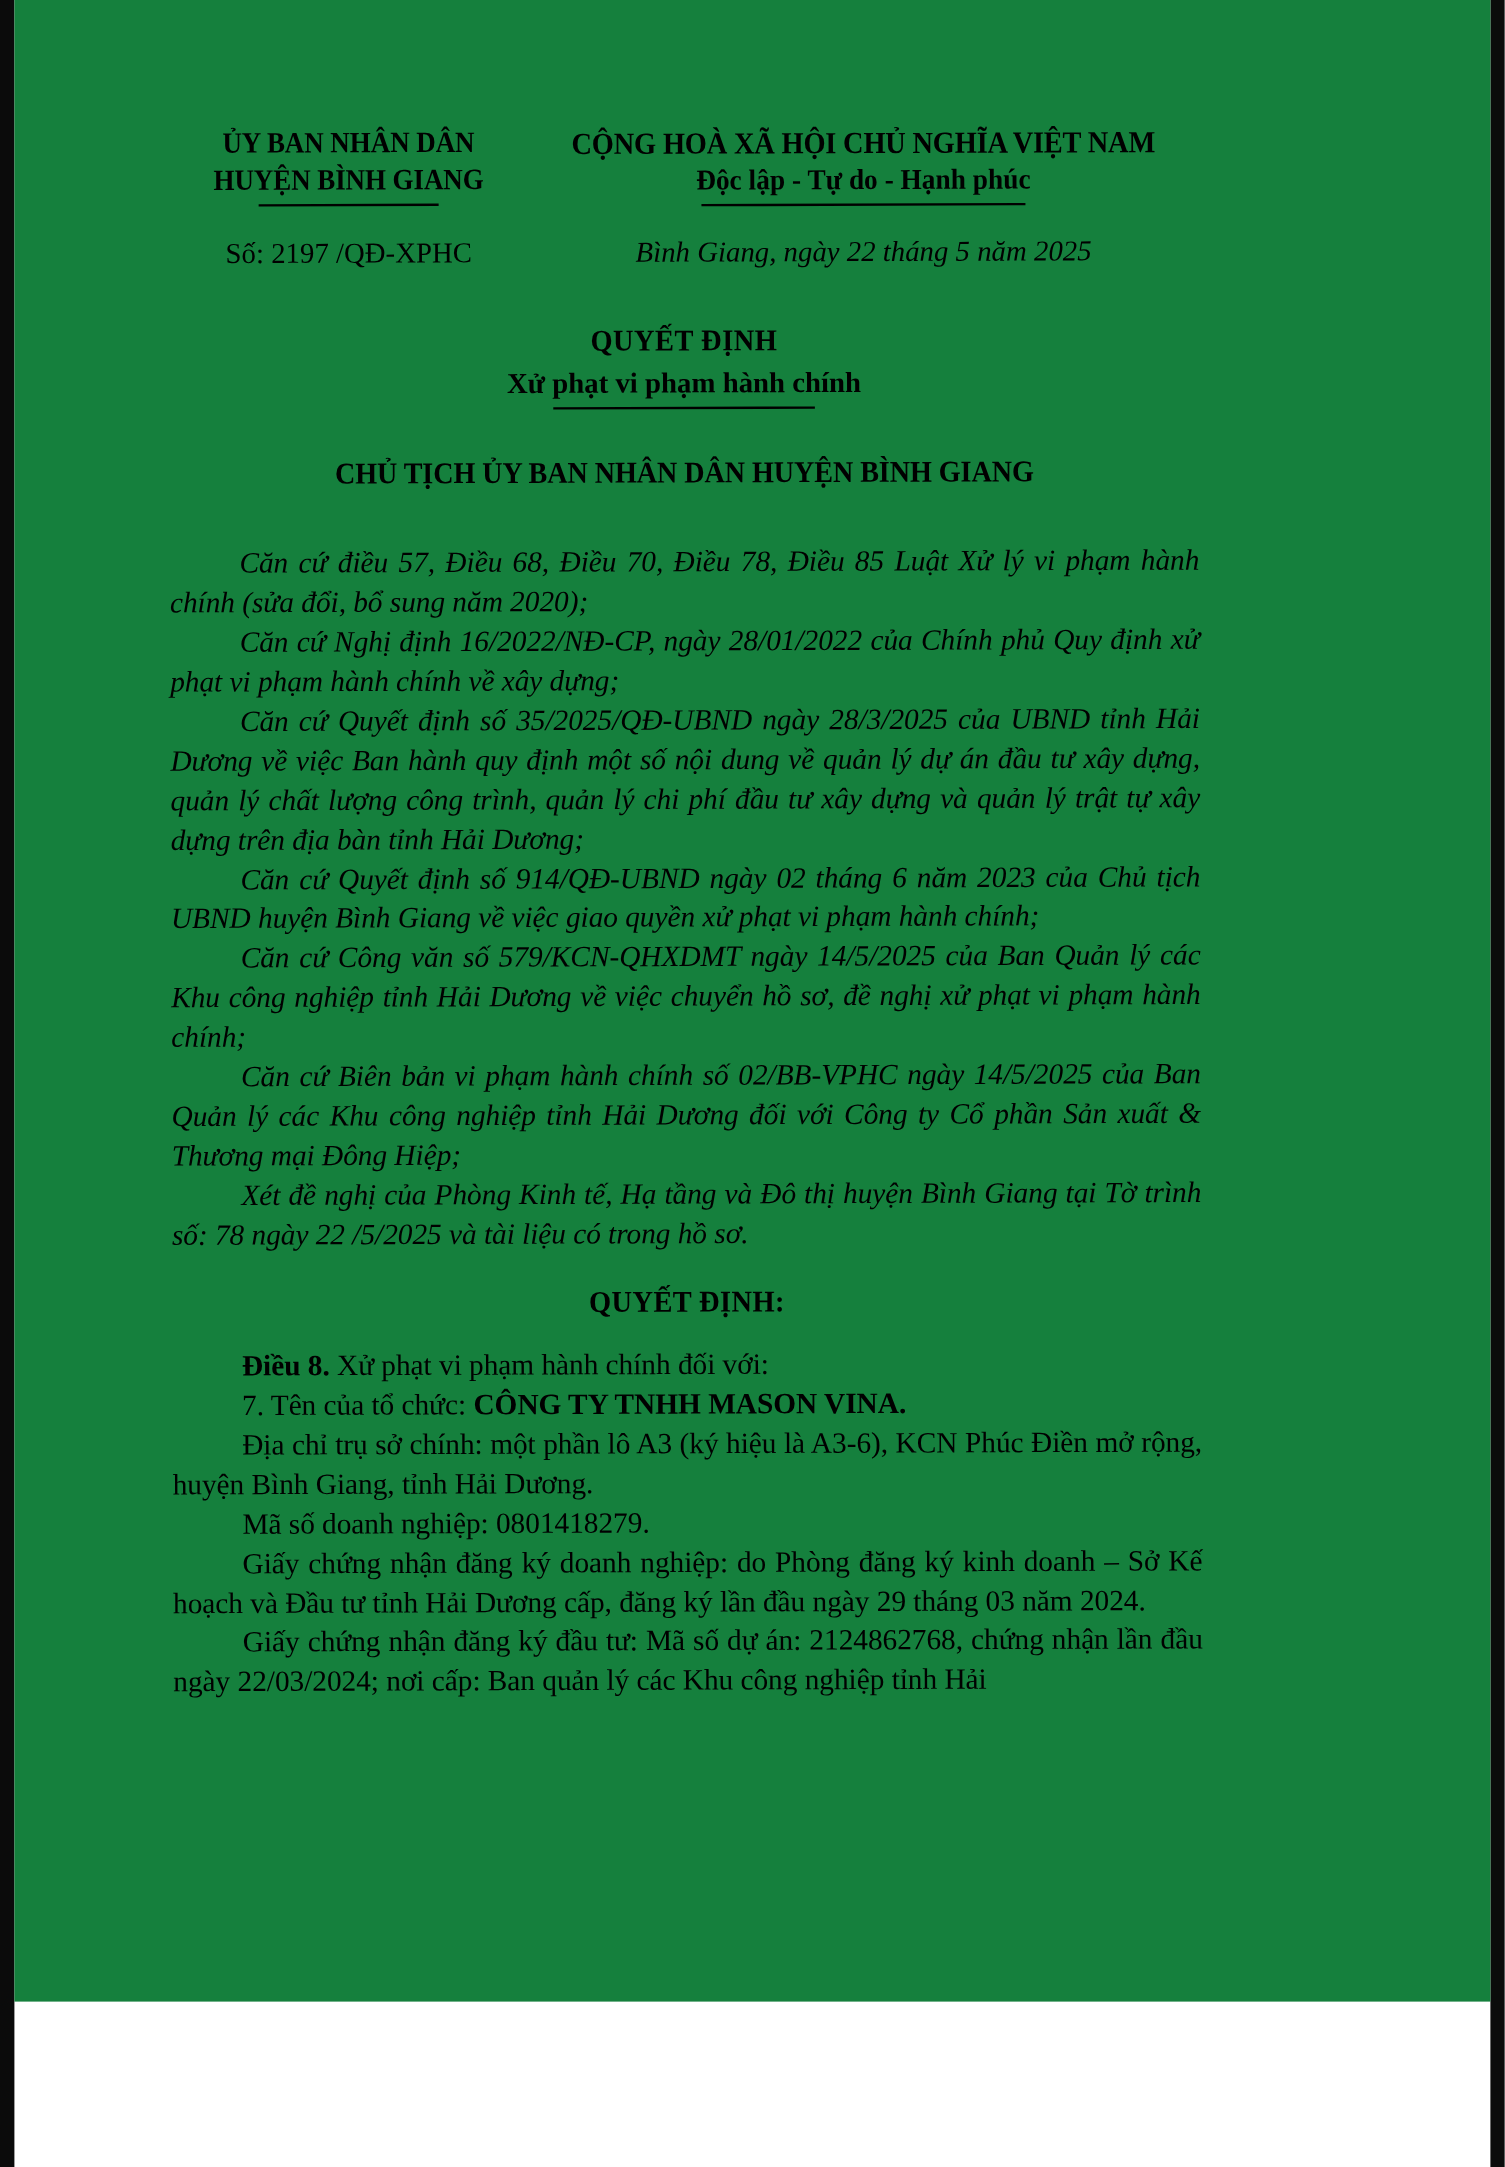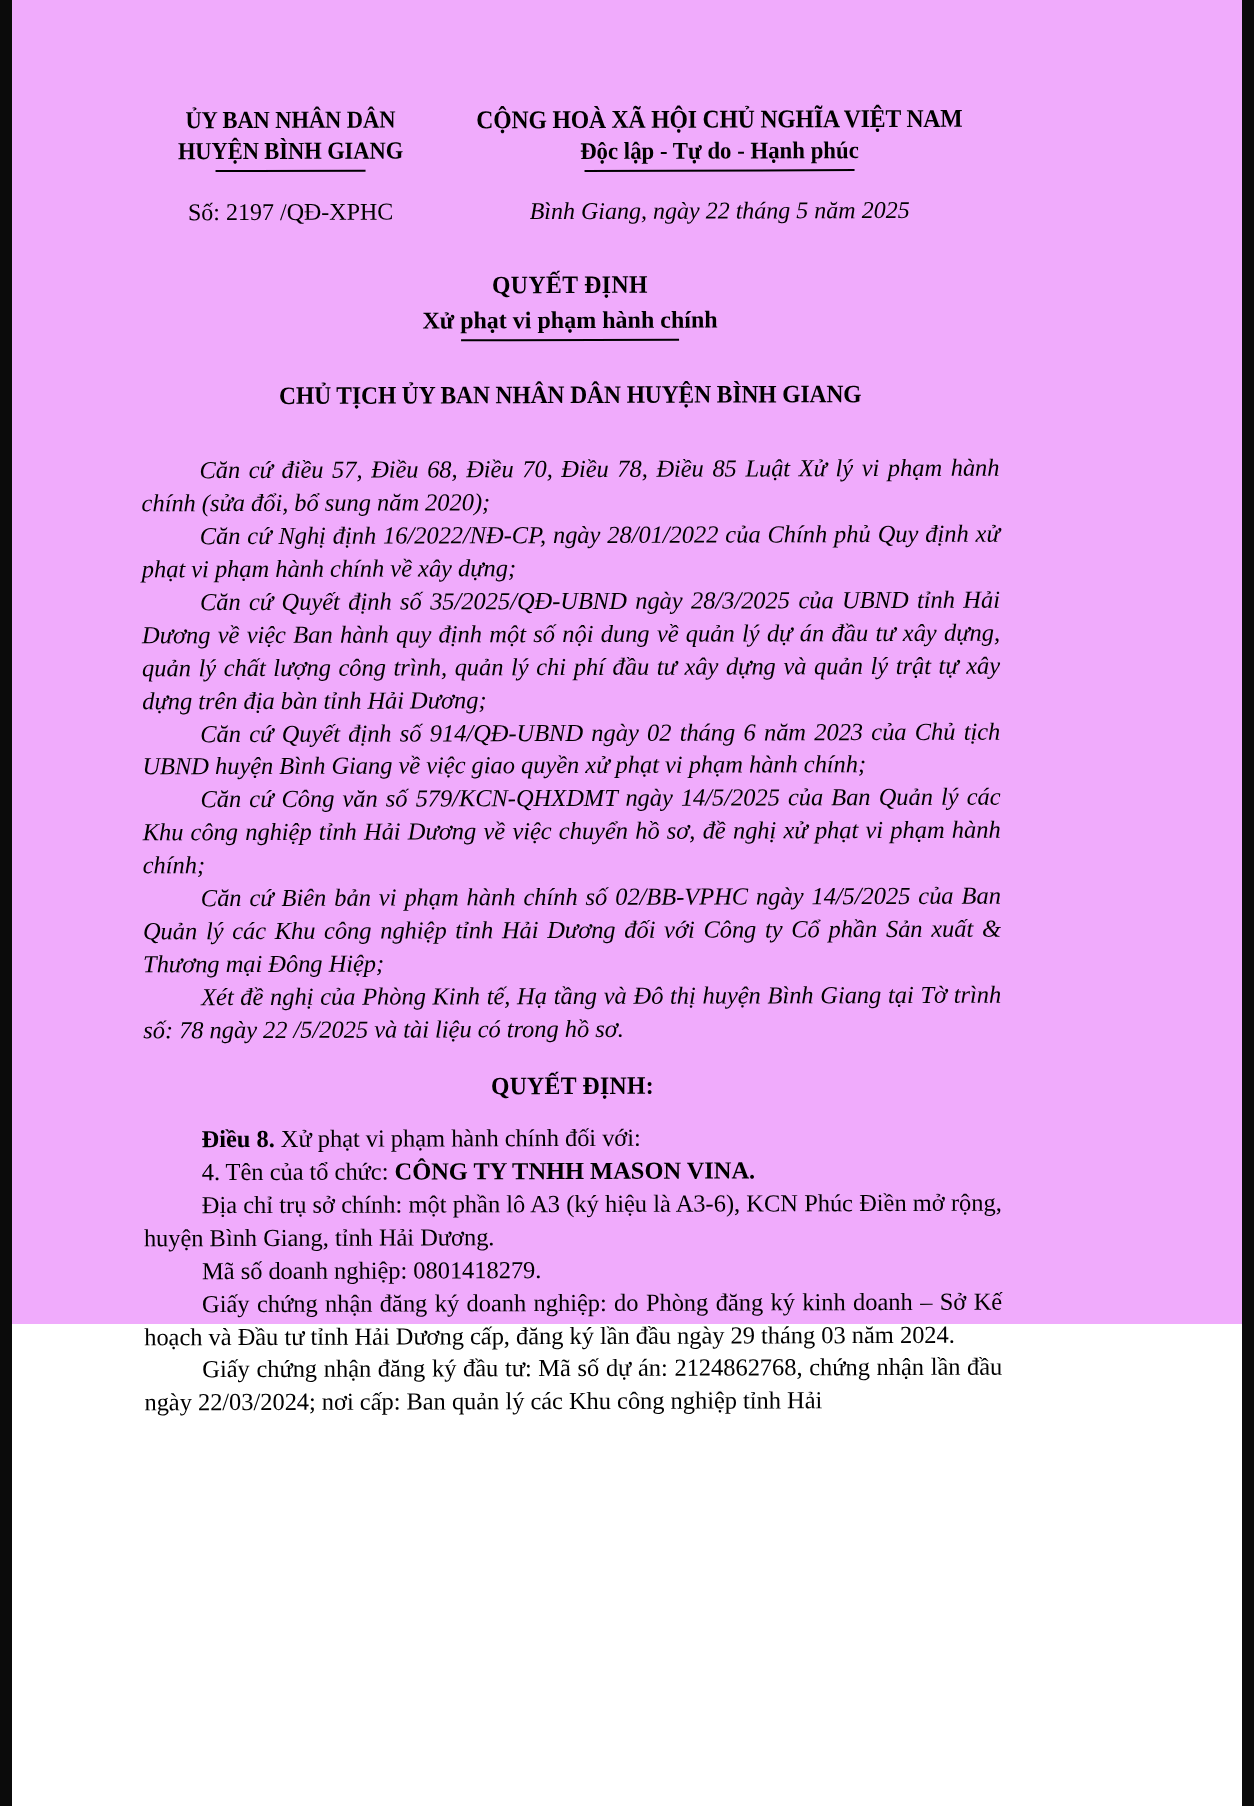--- a/index.html
+++ b/index.html
@@ -26,22 +26,22 @@
     background: #0b0b0b;
   }
   .page-edge-left { left: 0; }
   .page-edge-right { right: 0; }
 
   .sheet {
     position: absolute;
     left: 12px;
     top: 0;
     width: 1230px;
-    height: 1324px;
-    background: #f0abfc;
+    height: 1668px;
+    background: #15803d;
   }
 
   .content {
     position: absolute;
     left: 128px;
     top: 0;
     width: 858px;
     
     transform: rotate(-0.18deg);
     transform-origin: 50% 0;
@@ -231,21 +231,21 @@
       <p class="basis">Căn cứ Quyết định số 914/QĐ-UBND ngày 02 tháng 6 năm 2023 của Chủ tịch UBND huyện Bình Giang về việc giao quyền xử phạt vi phạm hành chính;</p>
       <p class="basis">Căn cứ Công văn số 579/KCN-QHXDMT ngày 14/5/2025 của Ban Quản lý các Khu công nghiệp tỉnh Hải Dương về việc chuyển hồ sơ, đề nghị xử phạt vi phạm hành chính;</p>
       <p class="basis">Căn cứ Biên bản vi phạm hành chính số 02/BB-VPHC ngày 14/5/2025 của Ban Quản lý các Khu công nghiệp tỉnh Hải Dương đối với Công ty Cổ phần Sản xuất &amp; Thương mại Đông Hiệp;</p>
       <p class="basis">Xét đề nghị của Phòng Kinh tế, Hạ tầng và Đô thị huyện Bình Giang tại Tờ trình số: 78 ngày 22 /5/2025 và tài liệu có trong hồ sơ.</p>
     </div>
 
     <div class="decide-head">QUYẾT ĐỊNH:</div>
 
     <p class="body-para"><b>Điều 8.</b><span> Xử phạt vi phạm hành chính đối với:</span></p>
 
-    <p class="body-para"><span>4. Tên của tổ chức: </span><b>CÔNG TY TNHH MASON VINA.</b></p>
+    <p class="body-para"><span>7. Tên của tổ chức: </span><b>CÔNG TY TNHH MASON VINA.</b></p>
 
     <p class="body-para">Địa chỉ trụ sở chính: một phần lô A3 (ký hiệu là A3-6), KCN Phúc Điền mở rộng, huyện Bình Giang, tỉnh Hải Dương.</p>
 
     <p class="body-para">Mã số doanh nghiệp: 0801418279.</p>
 
     <p class="body-para">Giấy chứng nhận đăng ký doanh nghiệp: do Phòng đăng ký kinh doanh – Sở Kế hoạch và Đầu tư tỉnh Hải Dương cấp, đăng ký lần đầu ngày 29 tháng 03 năm 2024.</p>
 
     <p class="body-para">Giấy chứng nhận đăng ký đầu tư: Mã số dự án: 2124862768, chứng nhận lần đầu ngày 22/03/2024; nơi cấp: Ban quản lý các Khu công nghiệp tỉnh Hải</p>
 
   </div>

